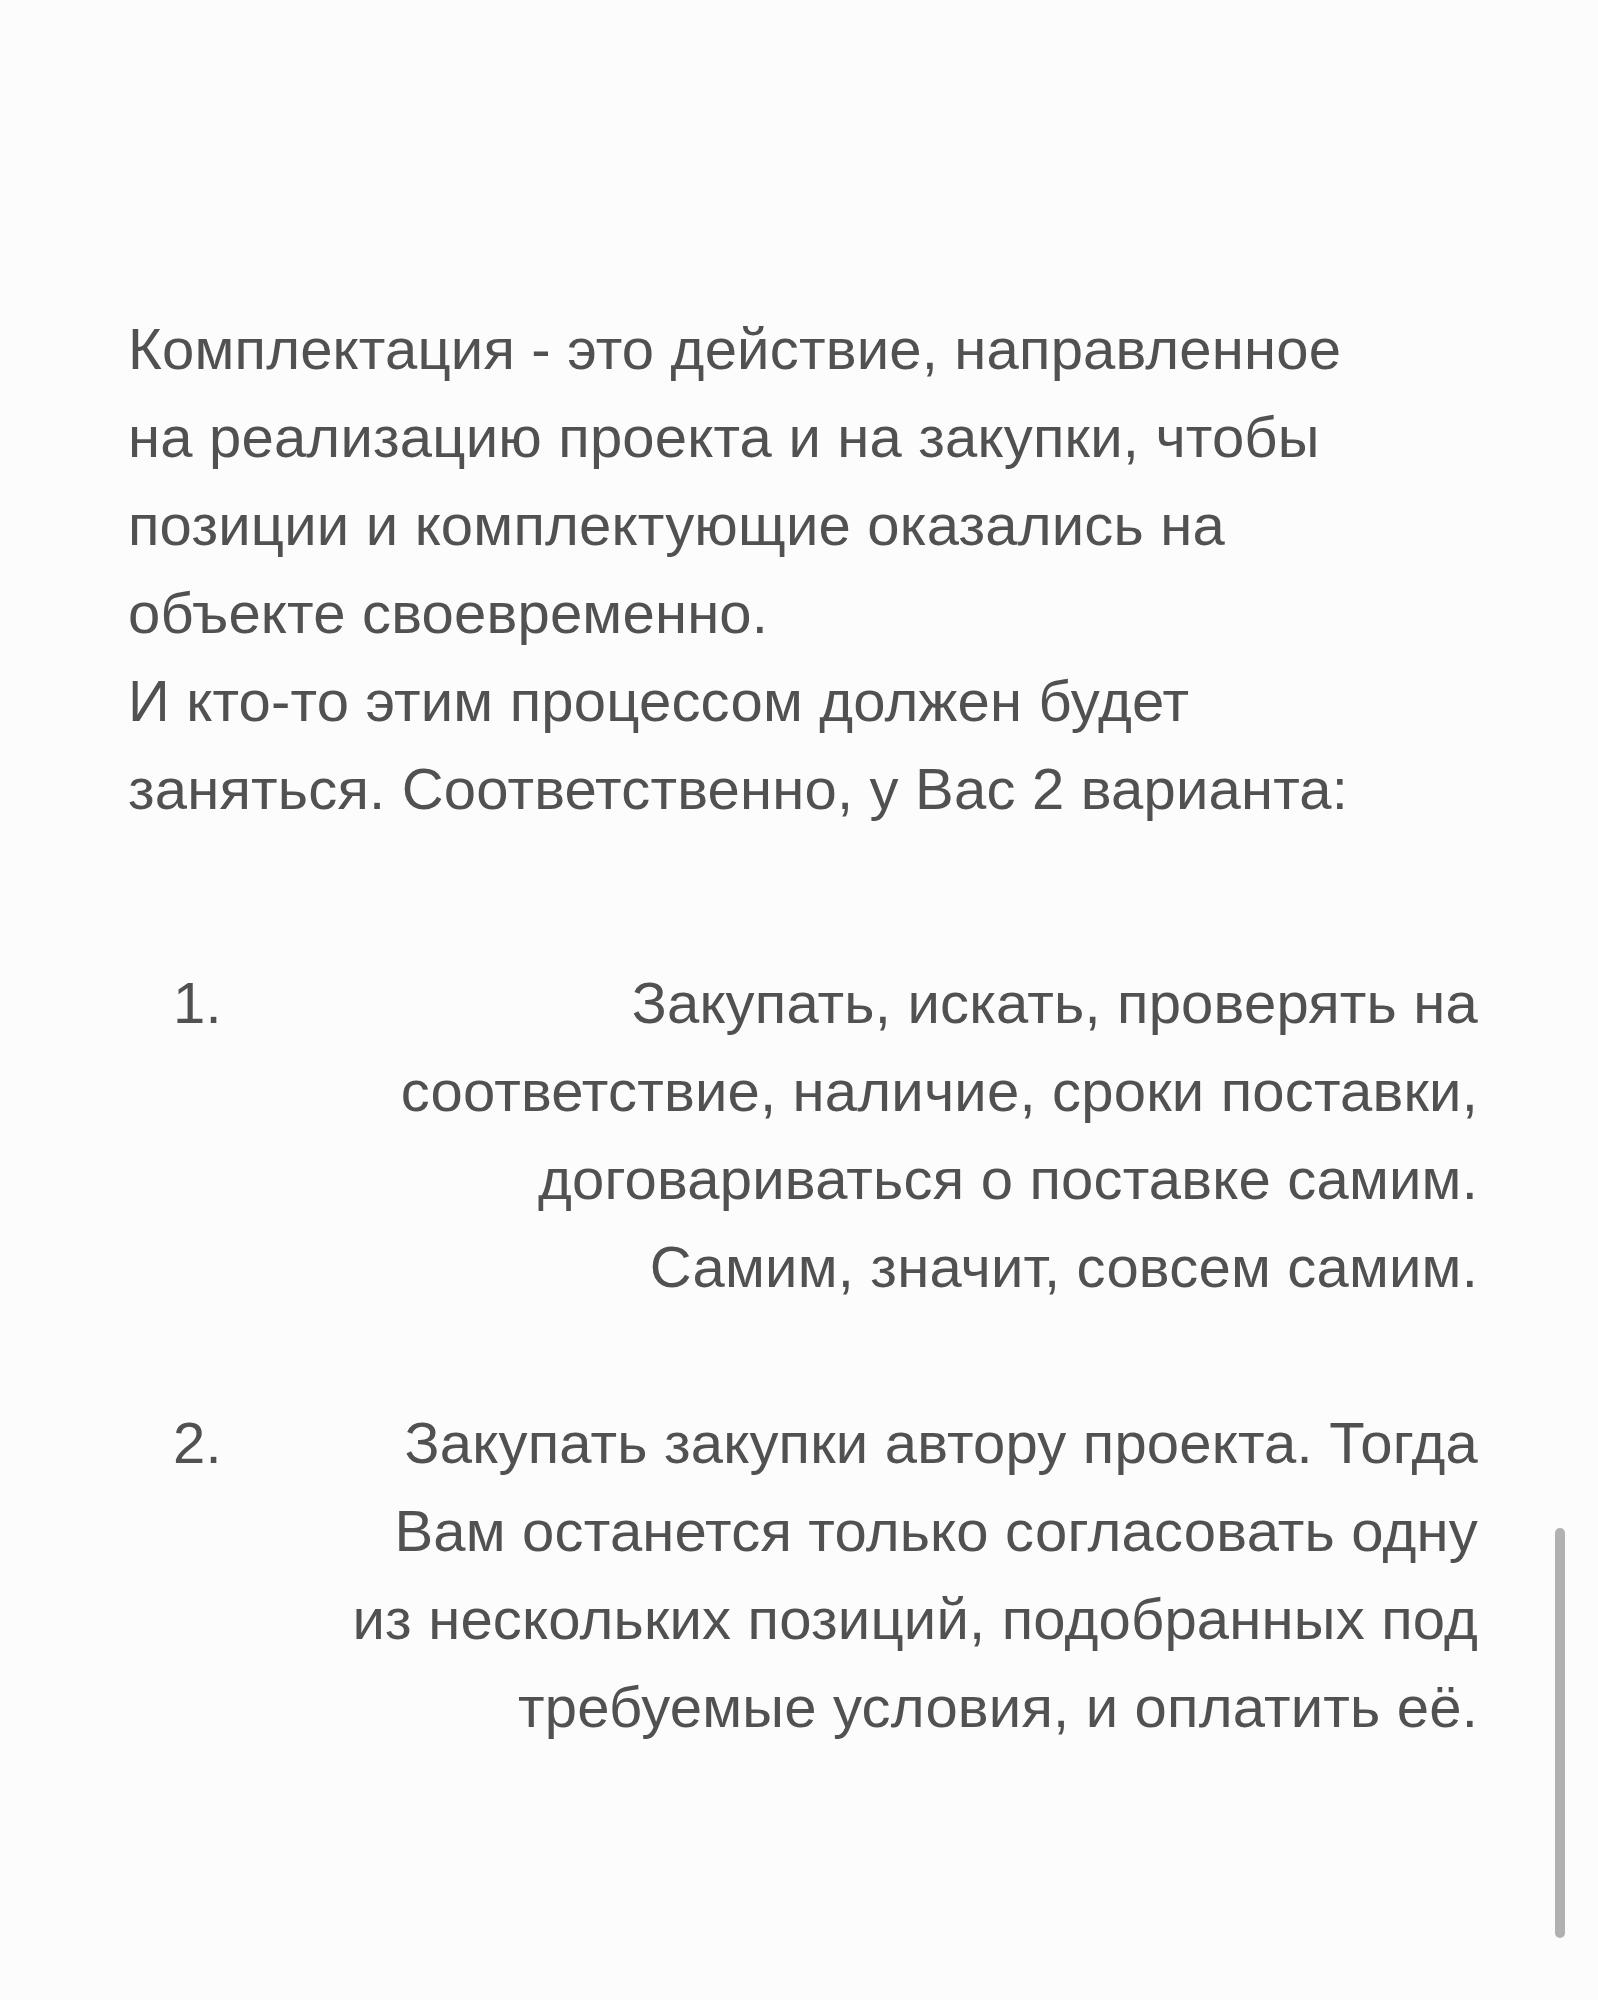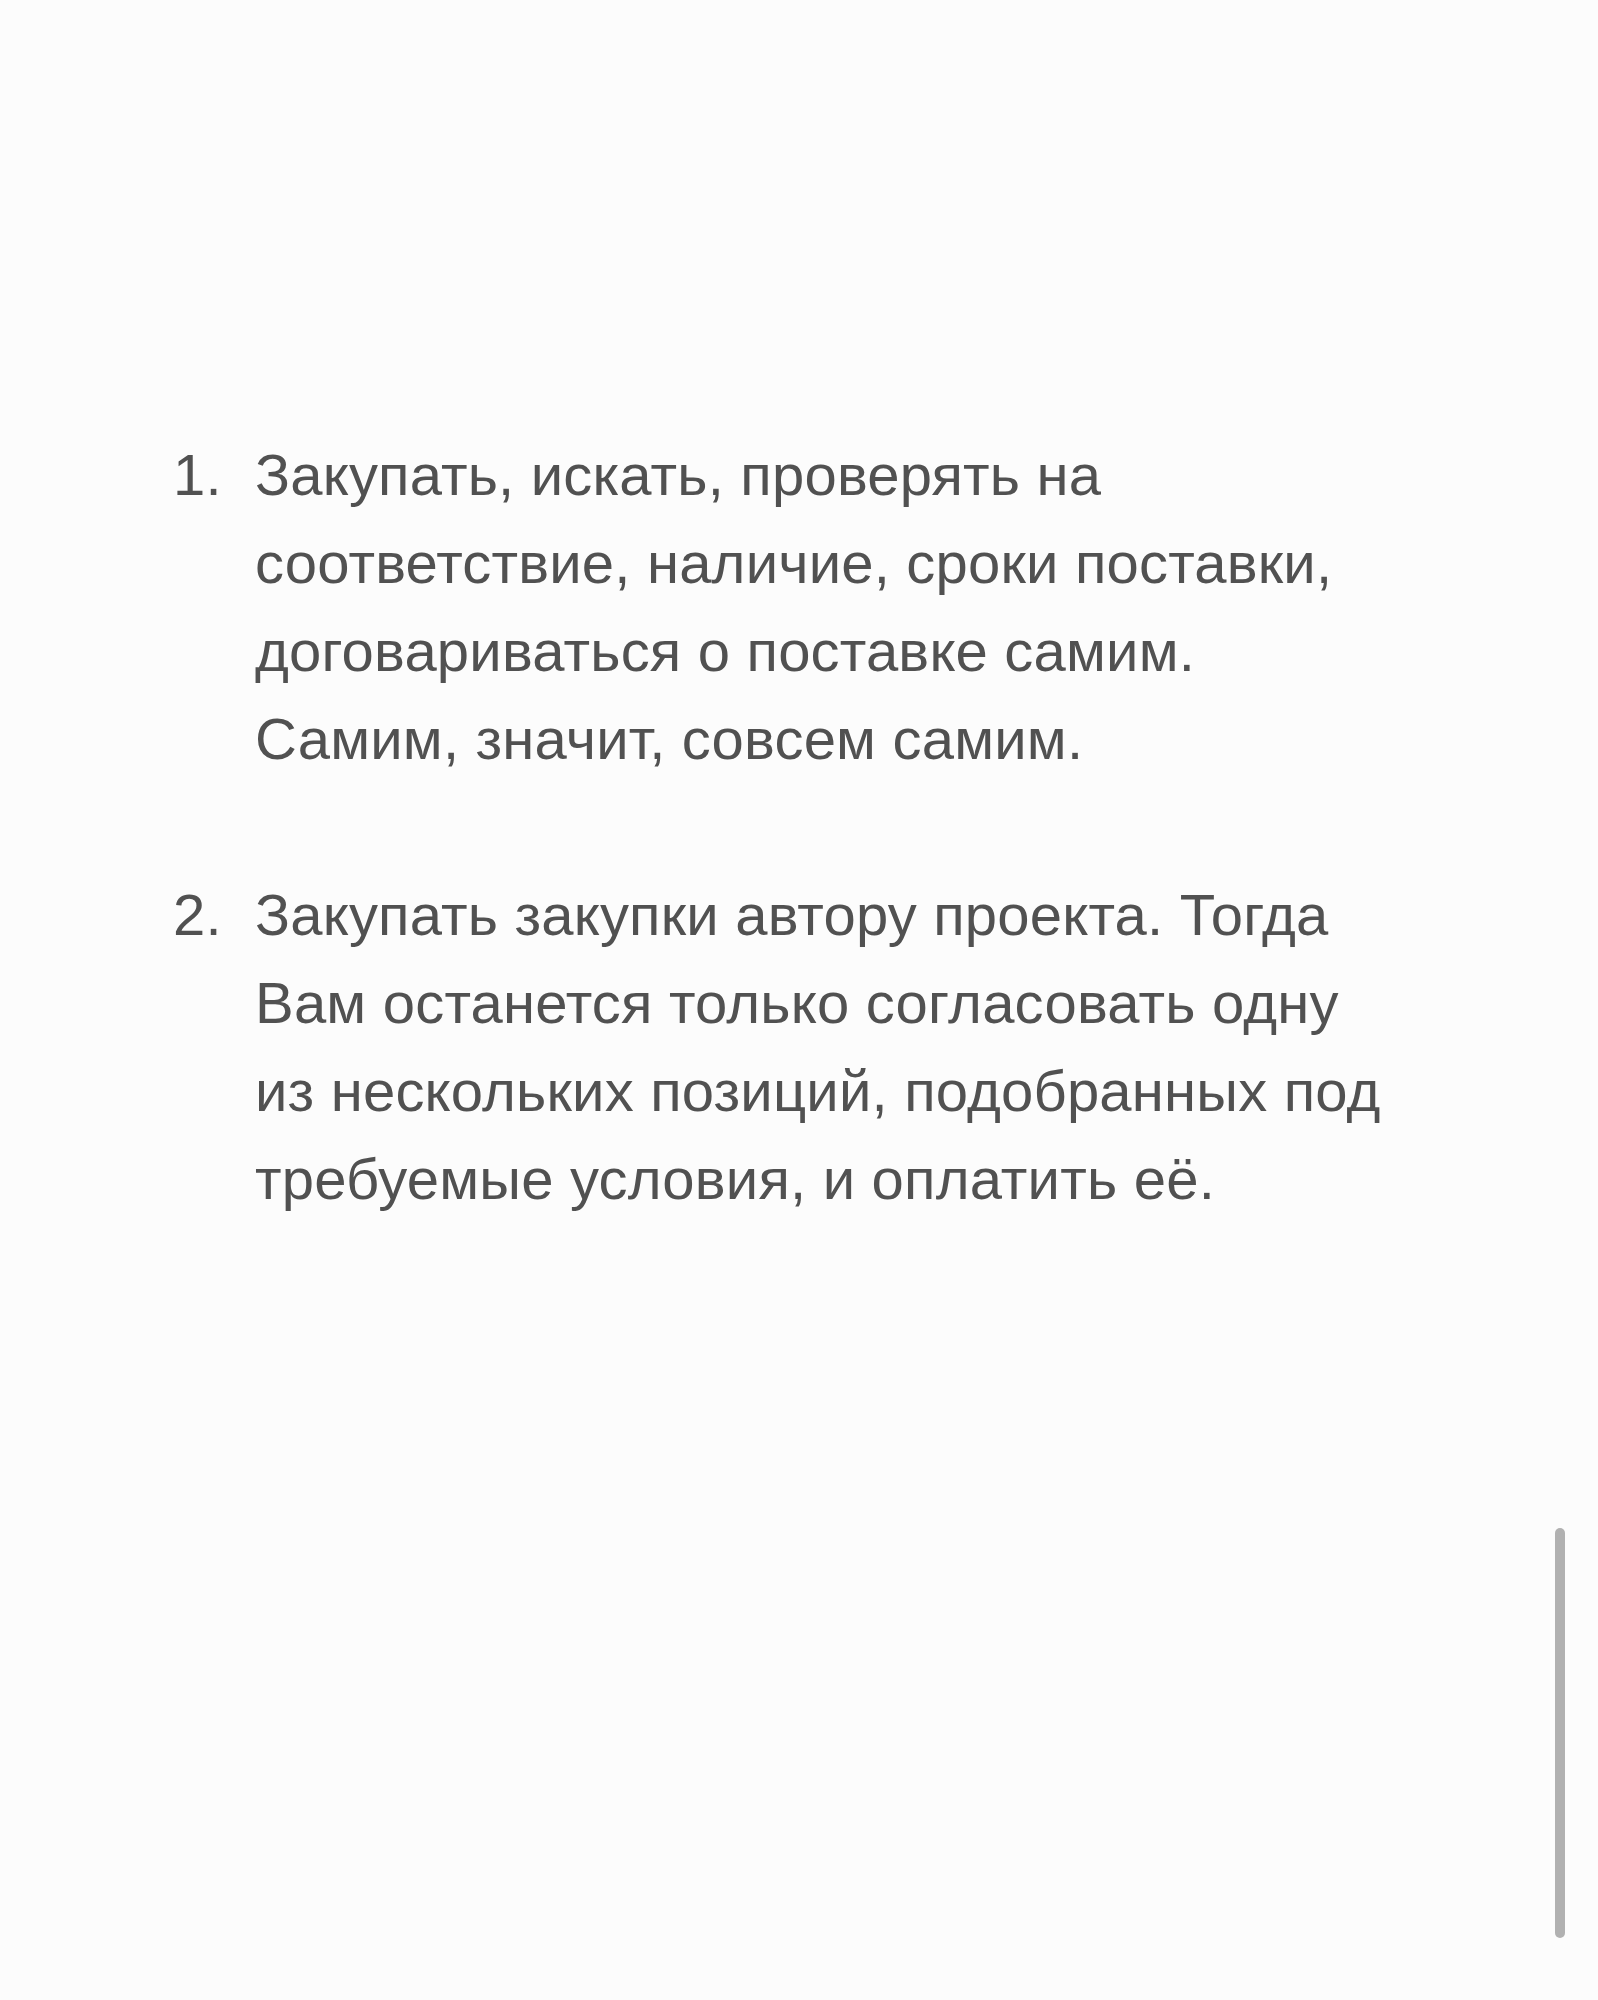--- a/index.html
+++ b/index.html
@@ -39,38 +39,45 @@
   }
   .list-item + .list-item {
     margin-top: 88px;
   }
   .item-number {
     flex: 0 0 82px;
   }
   .item-text {
     white-space: pre-line;
     flex: 1 1 auto;
+    text-align: right;
   }
   .scrollbar-thumb {
     position: absolute;
     right: 33px;
     top: 1528px;
     width: 10px;
     height: 410px;
     background: #b1b1b1;
     border-radius: 5px;
   }
 </style>
 </head>
 <body>
 
 <div class="page">
 
   <div class="content">
 
+    <p class="intro">Комплектация - это действие, направленное
+на реализацию проекта и на закупки, чтобы
+позиции и комплектующие оказались на
+объекте своевременно.
+И кто-то этим процессом должен будет
+заняться. Соответственно, у Вас 2 варианта:</p>
 
     <div class="numbered-list">
 
       <div class="list-item">
         <span class="item-number">1.</span>
         <span class="item-text">Закупать, искать, проверять на
 соответствие, наличие, сроки поставки,
 договариваться о поставке самим.
 Самим, значит, совсем самим.</span>
       </div>

